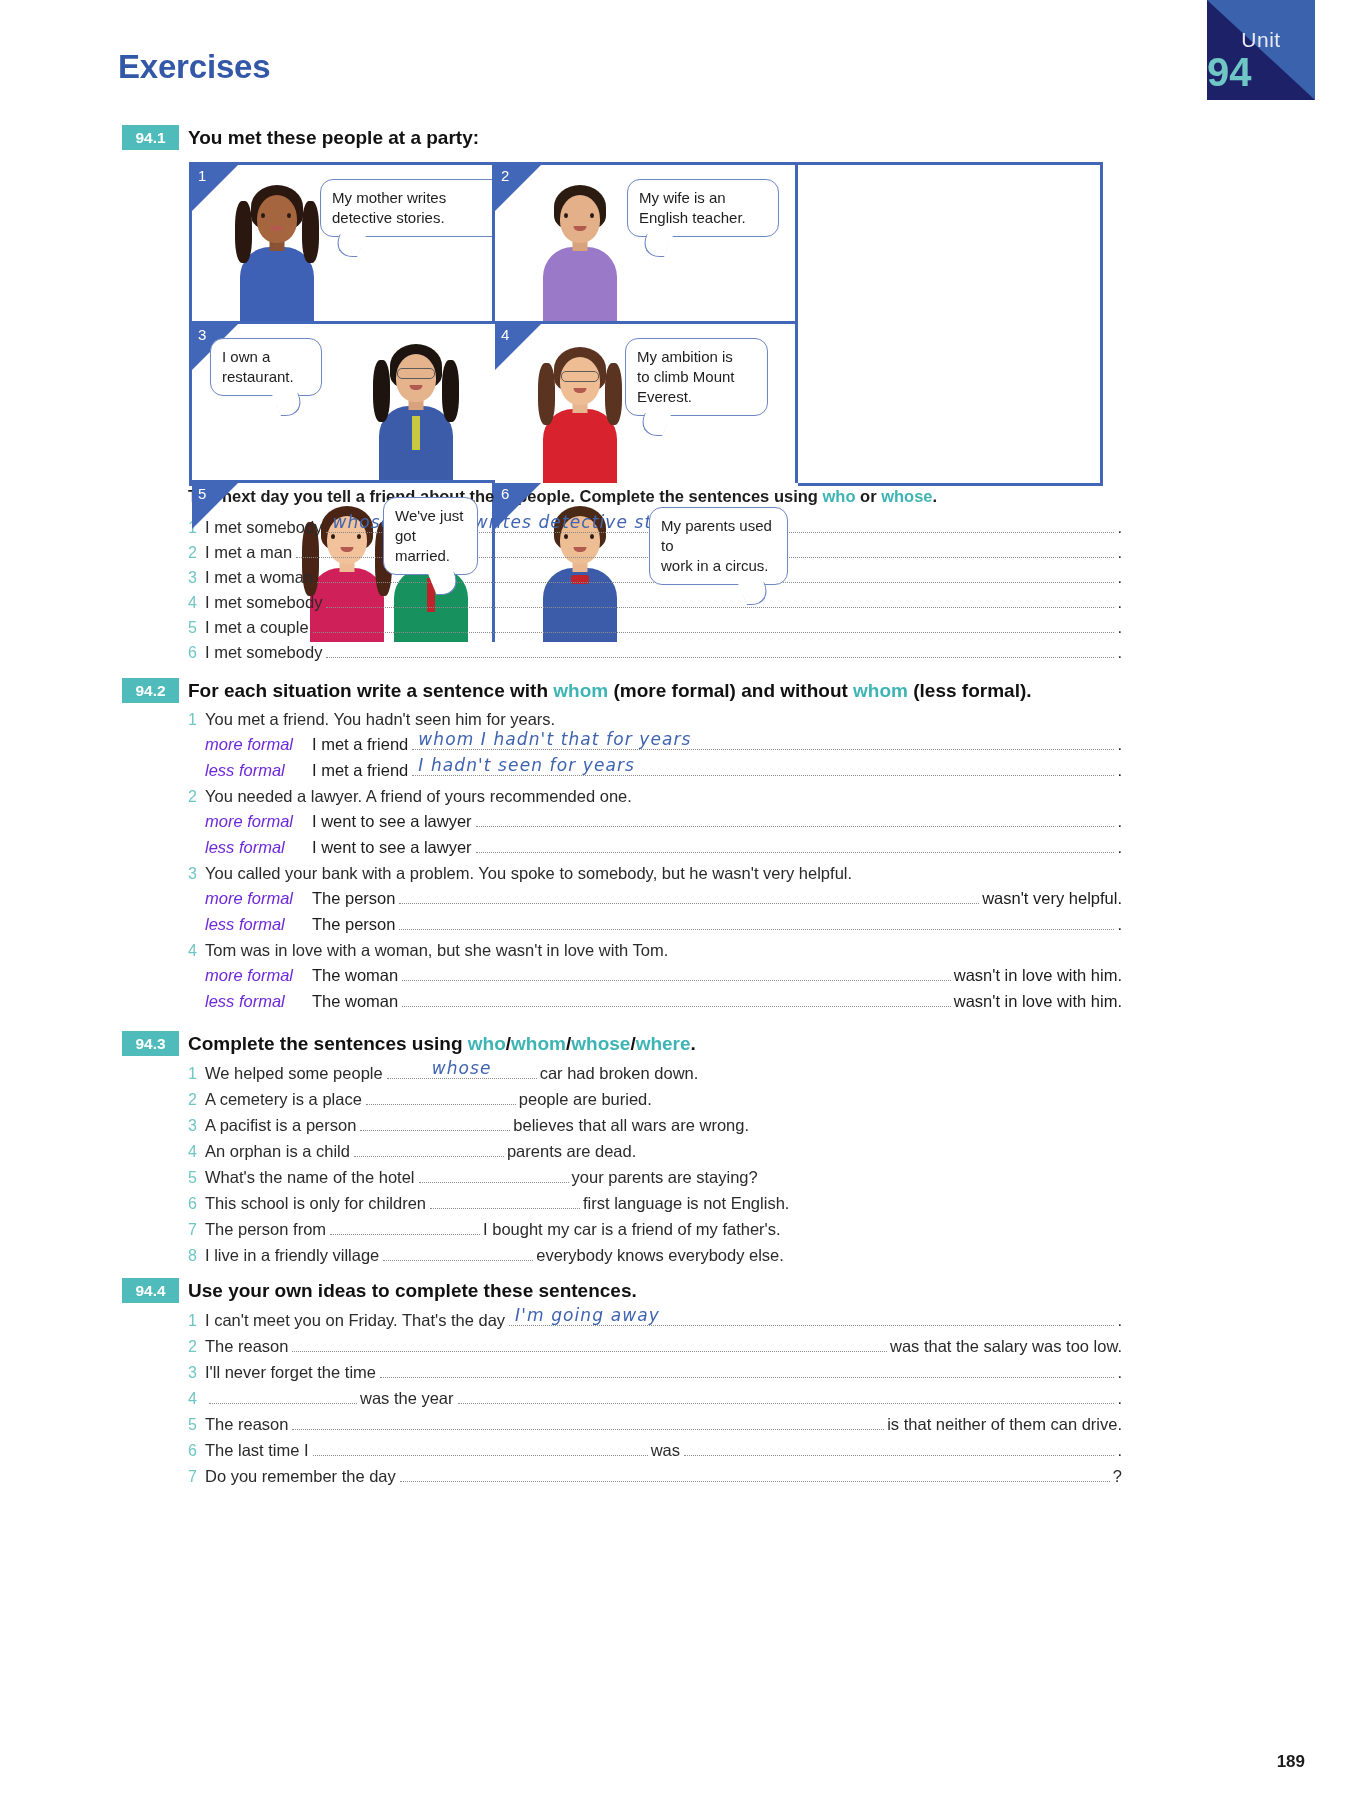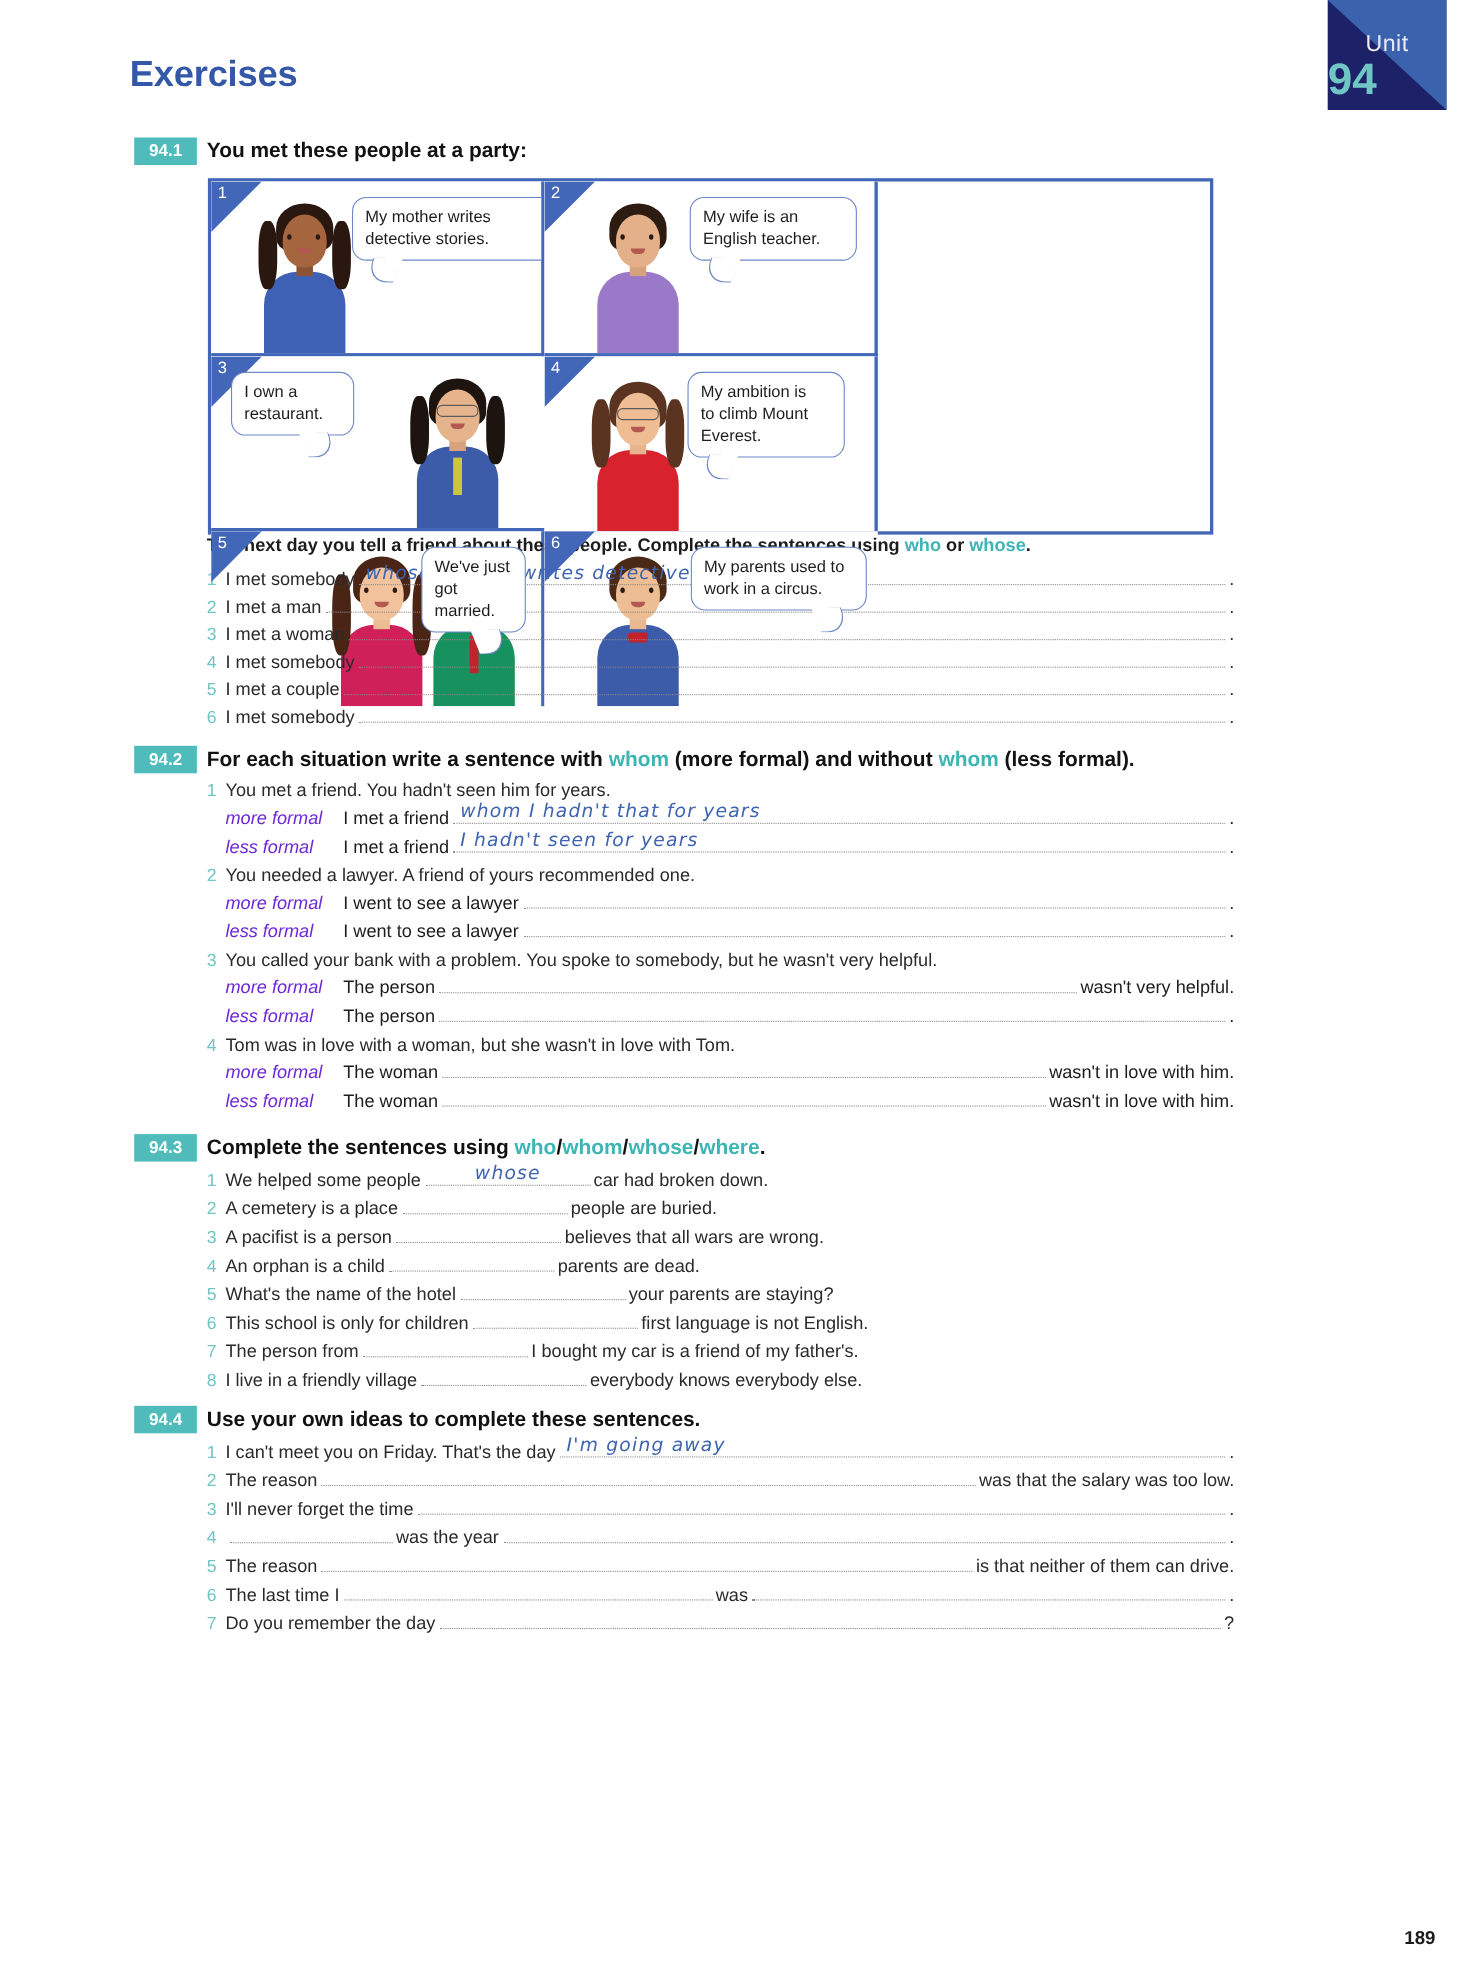--- a/index.html
+++ b/index.html
@@ -316,21 +316,21 @@
     <div class="person left">
       <div class="body" style="background:#3c5ba8;"></div>
       <div class="neck" style="background:#e9b890;"></div>
       <div class="hair" style="background:#4a2a16;"></div>
       <div class="head" style="background:#edbd93;"></div>
       <div class="eye" style="left:27px;"></div>
       <div class="eye" style="left:53px;"></div>
       <div class="mouth"></div>
       <div class="bow"></div>
     </div>
-    <div class="bubble tr" style="right:10px; top:14px; width:160px;margin-left:36px;">My parents used to
+    <div class="bubble tr" style="right:10px; top:24px; width:139px;margin-left:36px;">My parents used to
 work in a circus.</div>
   </div>
 </div>
 
 <div class="ex" style="top:486px;">
   <div style="margin-left:66px; font-size:16.5px; font-weight:bold; line-height:1.3;">
     <span>The next day you tell a friend about these people.  Complete the sentences using </span><span class="kwb">who</span><span> or </span><span class="kwb">whose</span><span>.</span>
   </div>
 
   <div class="items" style="margin-top:12px;">

